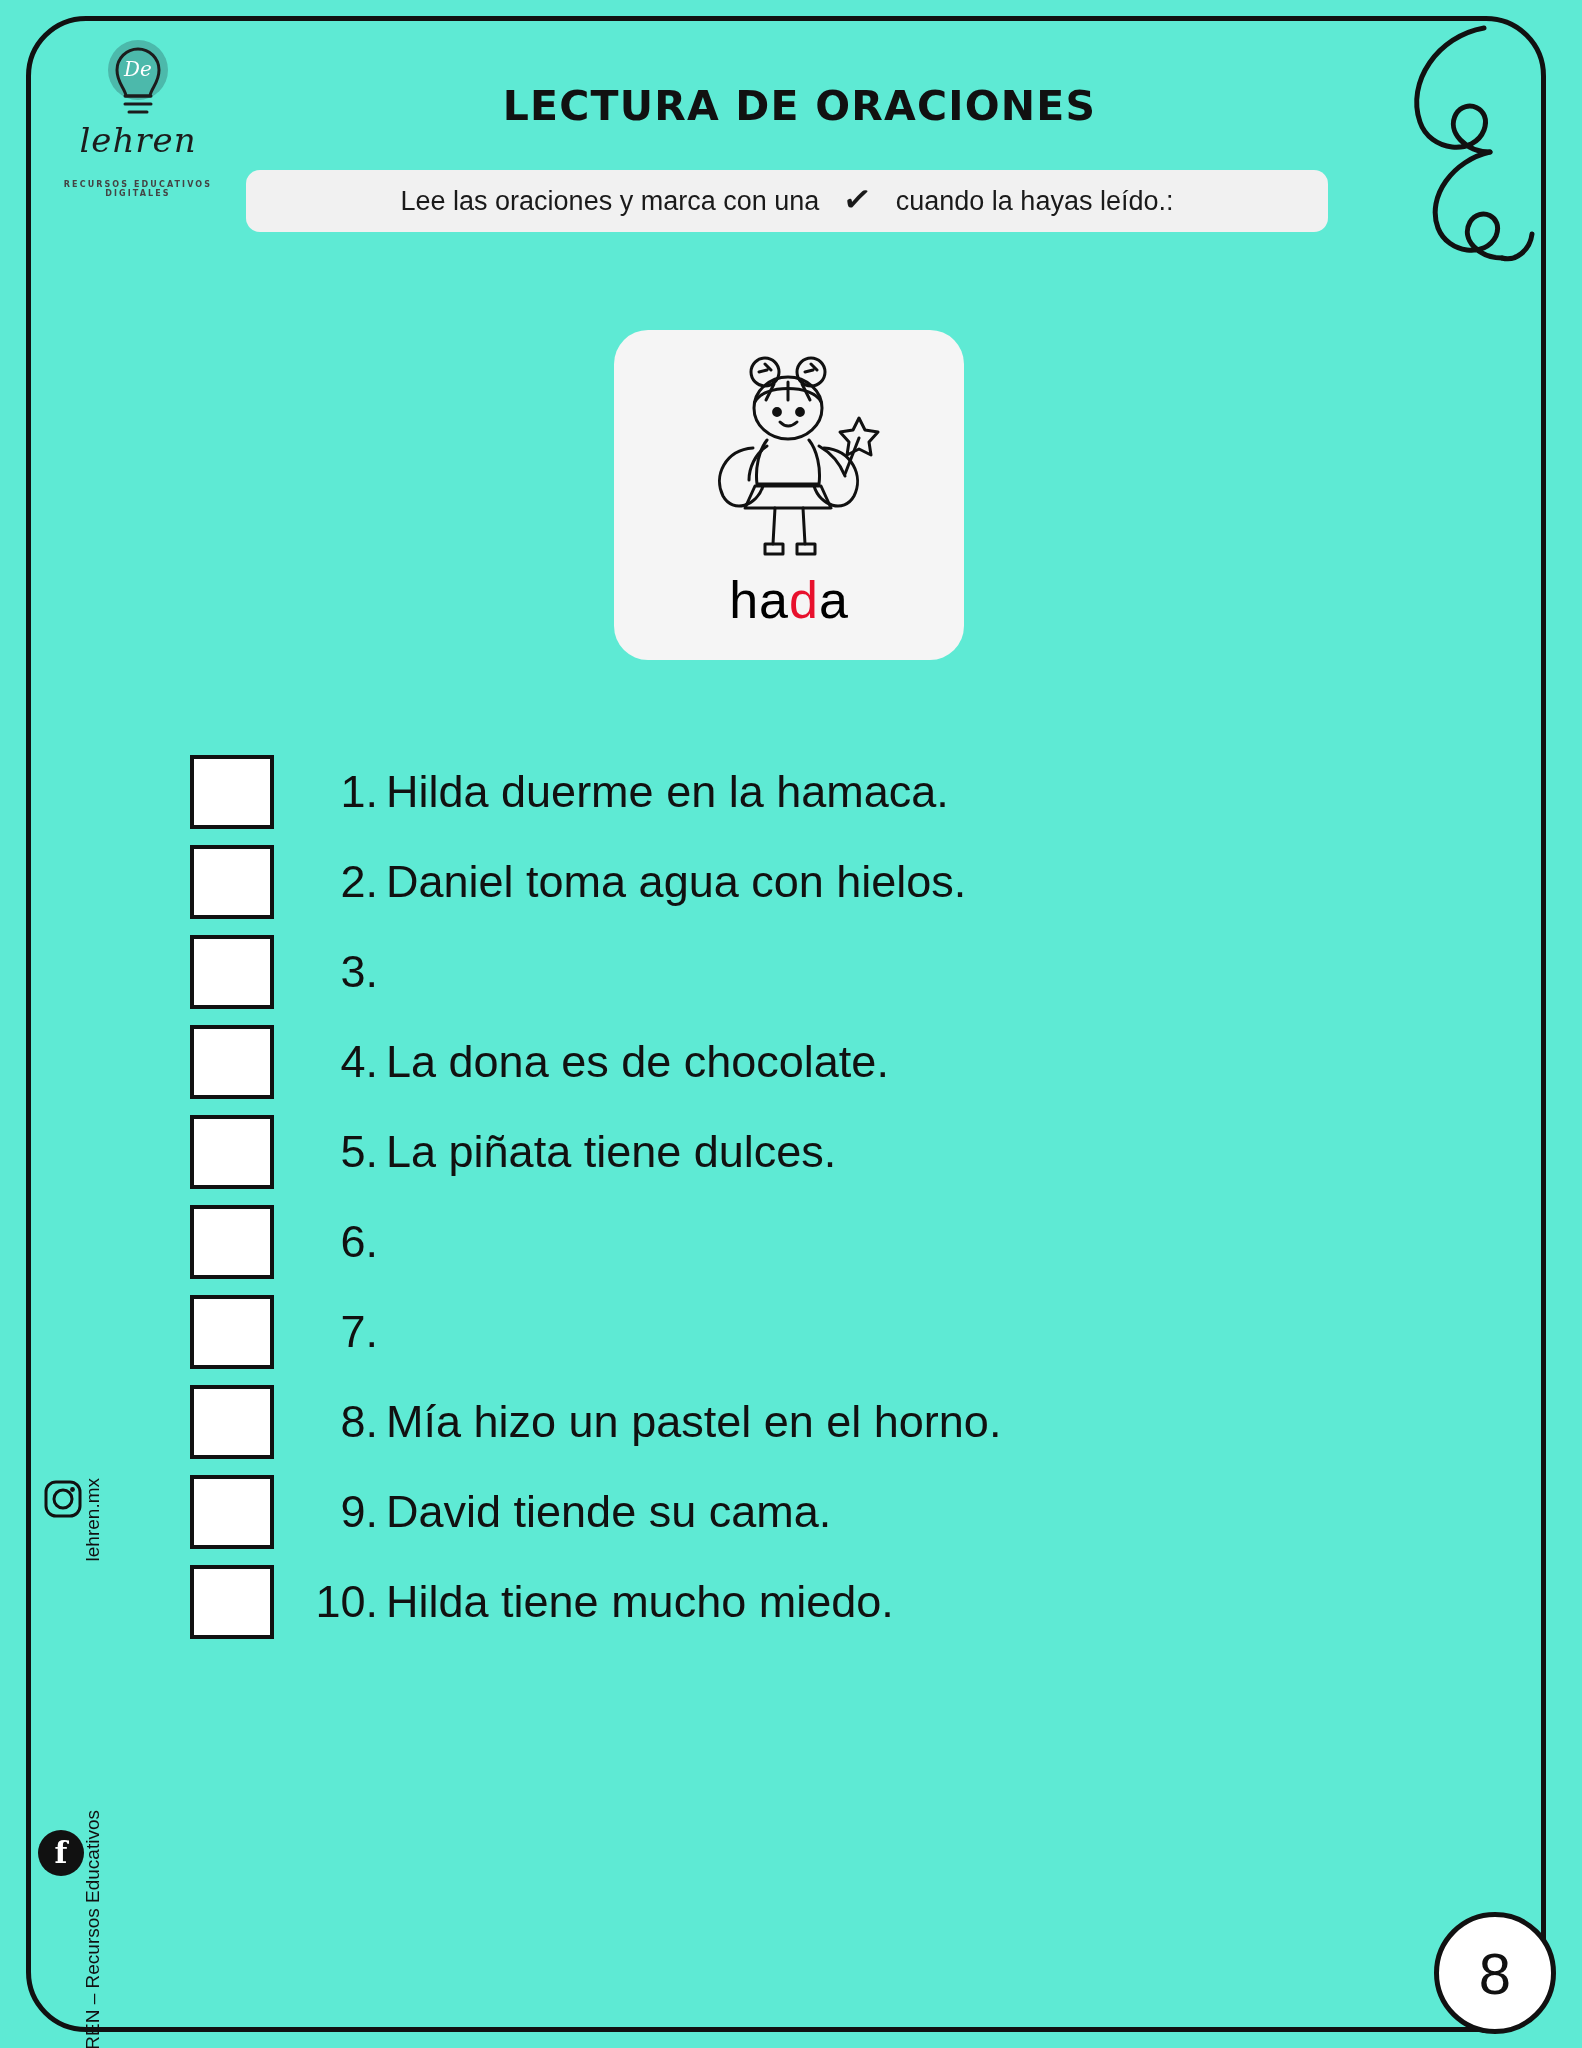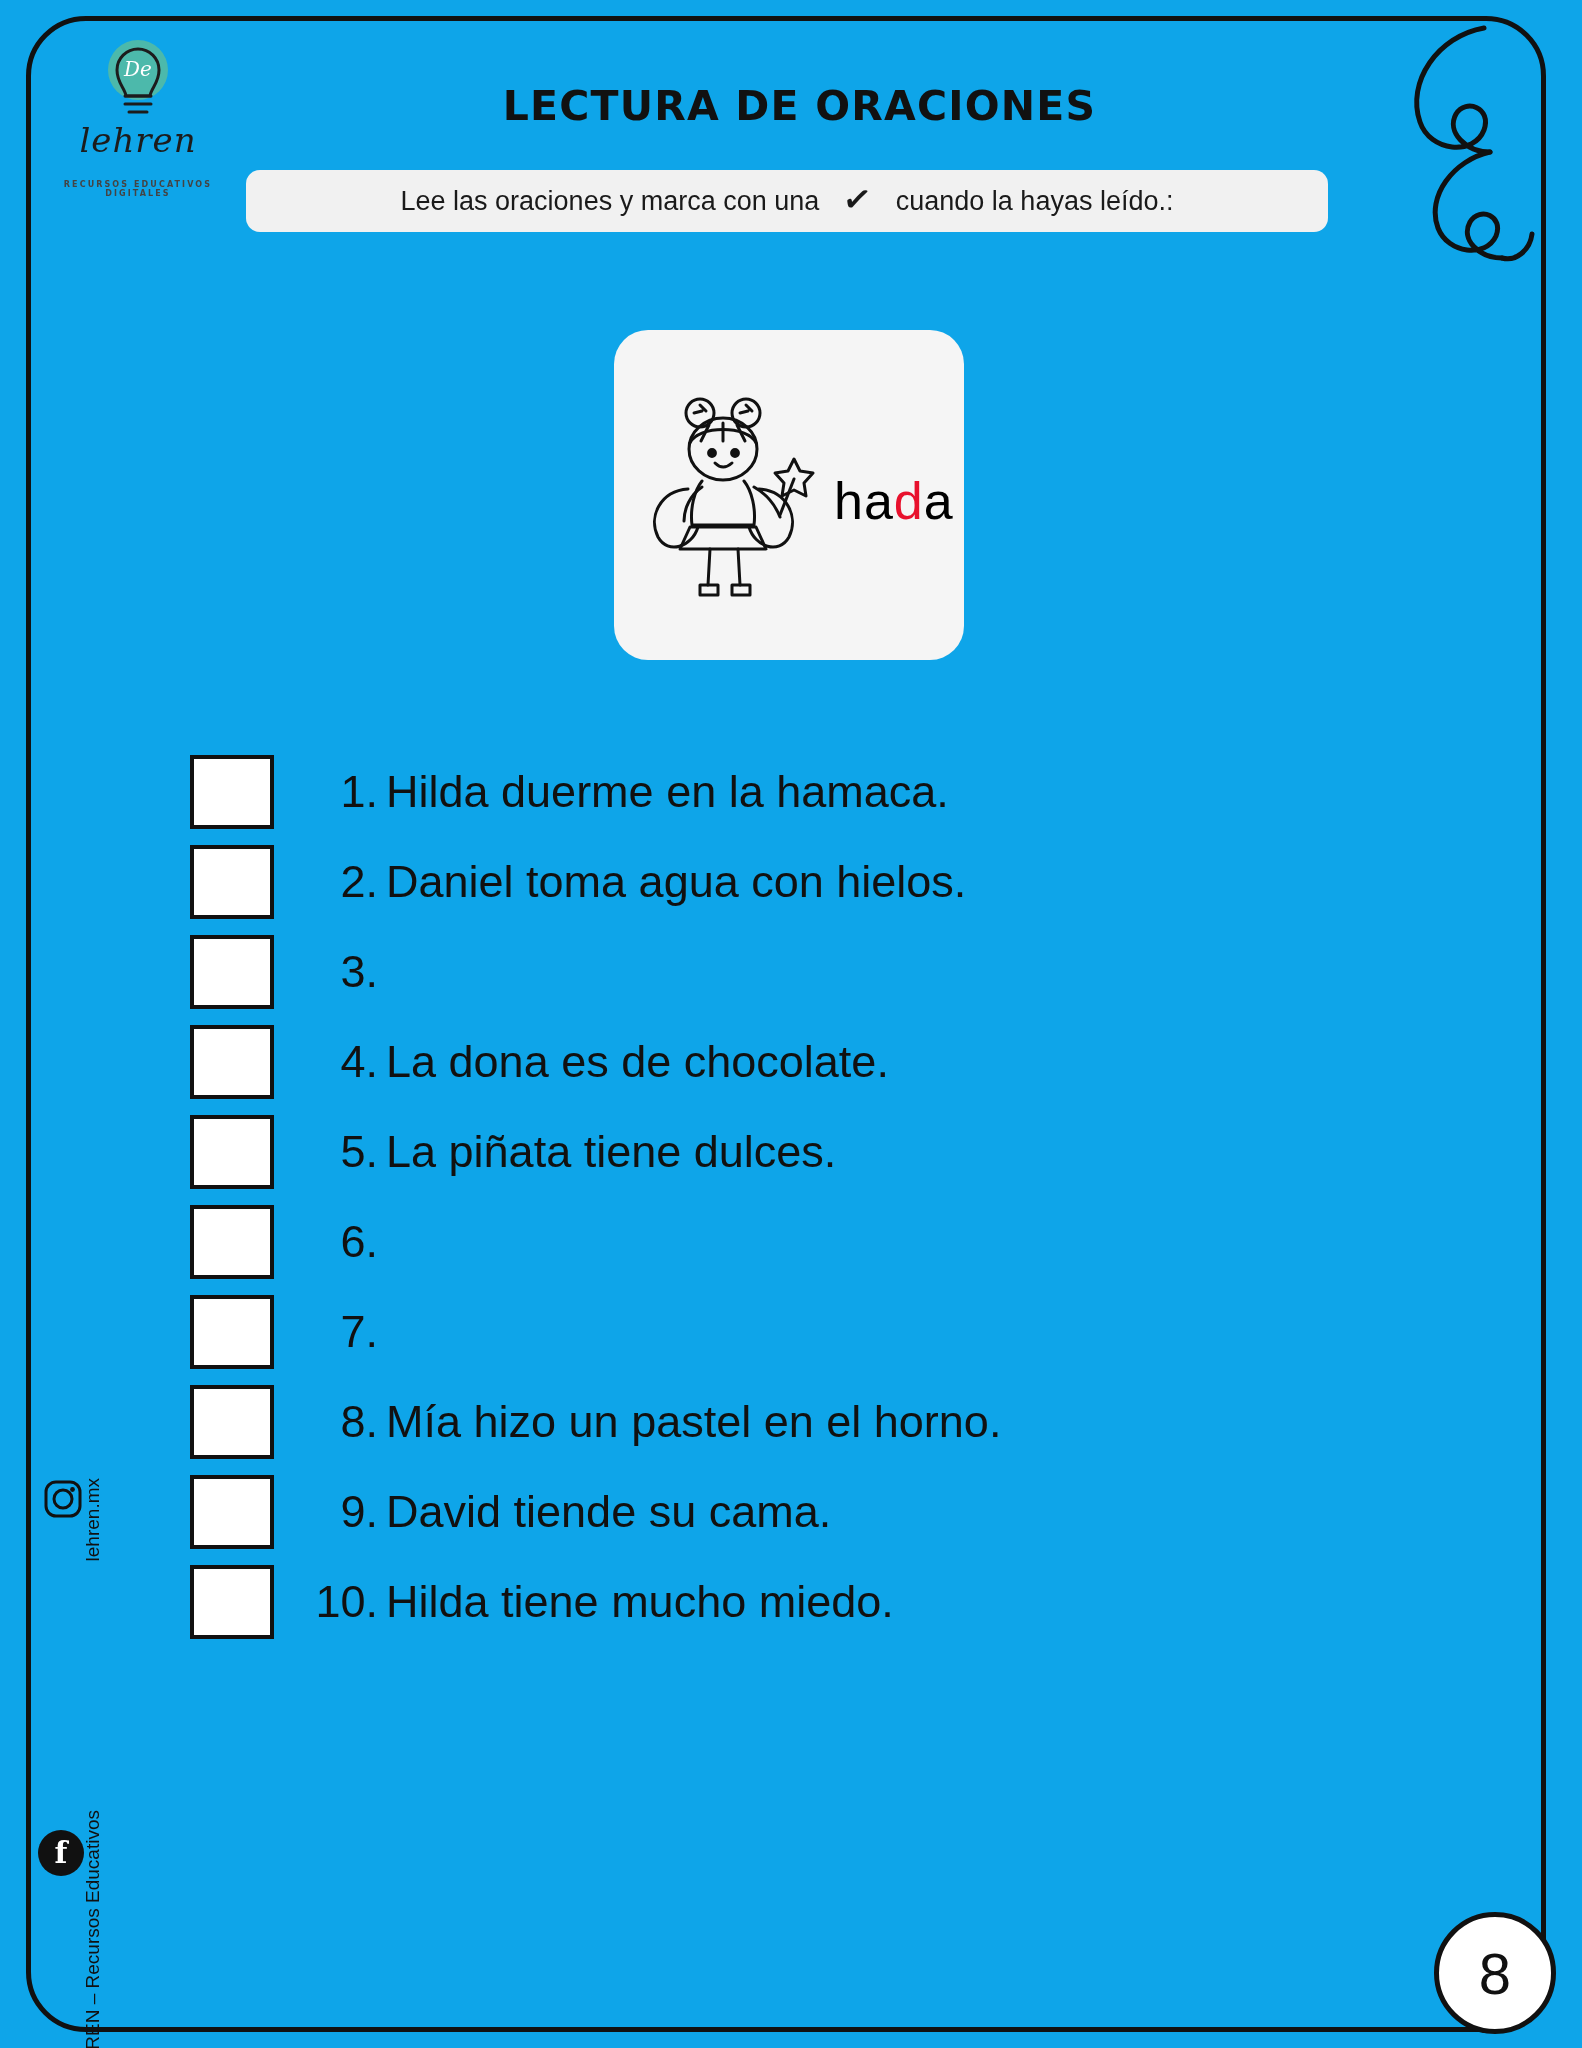--- a/index.html
+++ b/index.html
@@ -12,21 +12,21 @@
     font-family: "DejaVu Sans", sans-serif;
     position: relative;
     overflow: hidden;
   }
 
   
   .page {
     position: absolute;
     left: 0; top: 0;
     width: 1582px; height: 2048px;
-    background: #0ea5e9;
+    background: #5eead4;
   }
   .frame {
     position: absolute;
     left: 26px; top: 16px;
     width: 1520px; height: 2016px;
     border: 5px solid #111;
     border-radius: 60px;
   }
 
   
@@ -105,21 +105,21 @@
   }
 
   
   .word-card {
     position: absolute;
     left: 614px; top: 330px;
     width: 350px; height: 330px;
     background: #f5f5f5;
     border-radius: 34px;
     display: flex;
-    flex-direction: row;
+    flex-direction: column;
     align-items: center;
     justify-content: flex-start;
     padding-top: 16px;
   }
   .word-card .fairy { width: 220px; height: 232px; }
   .word-label {
     font-family: "Liberation Sans", sans-serif;
     font-size: 52px;
     letter-spacing: 1px;
     line-height: 1;

